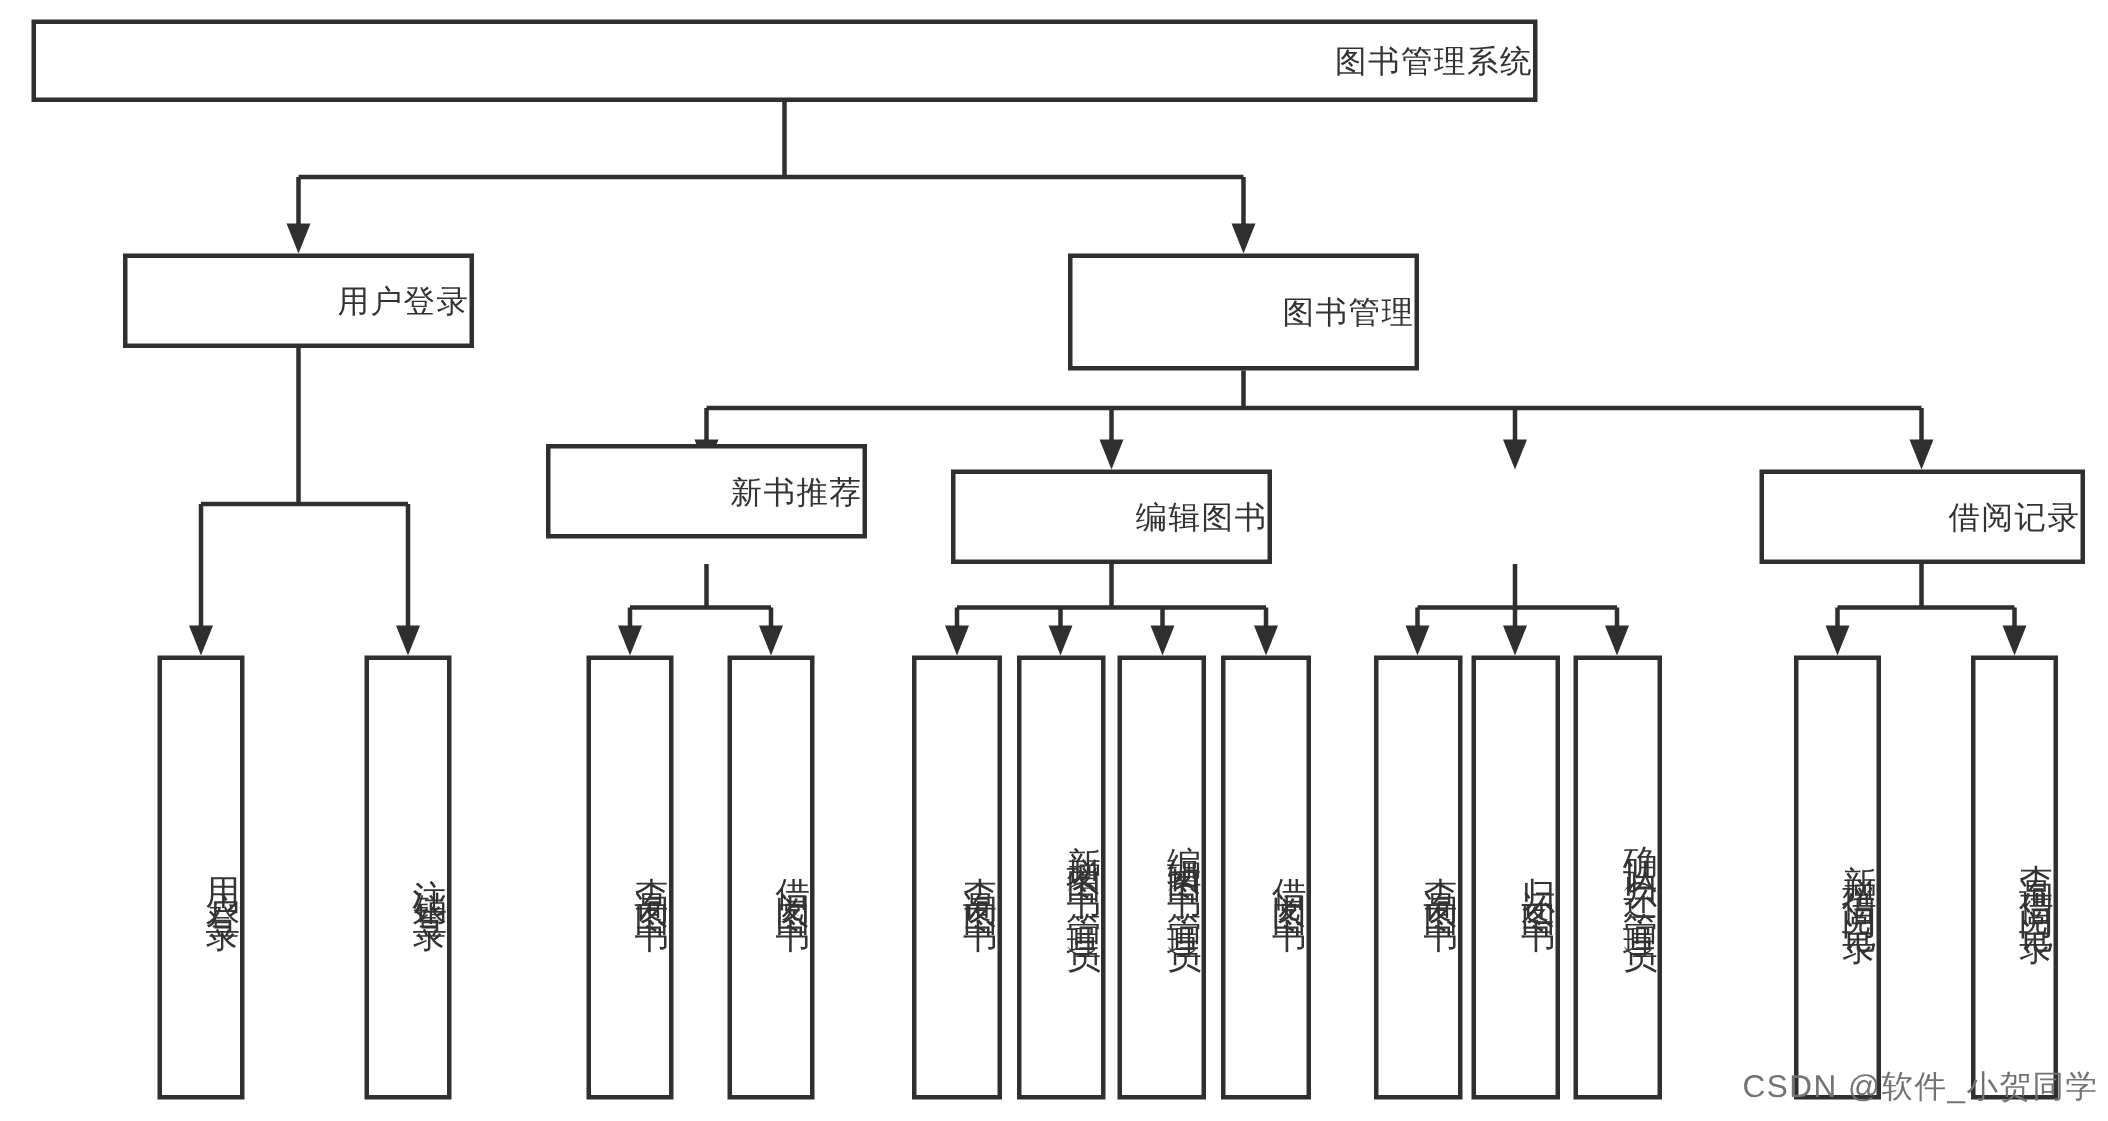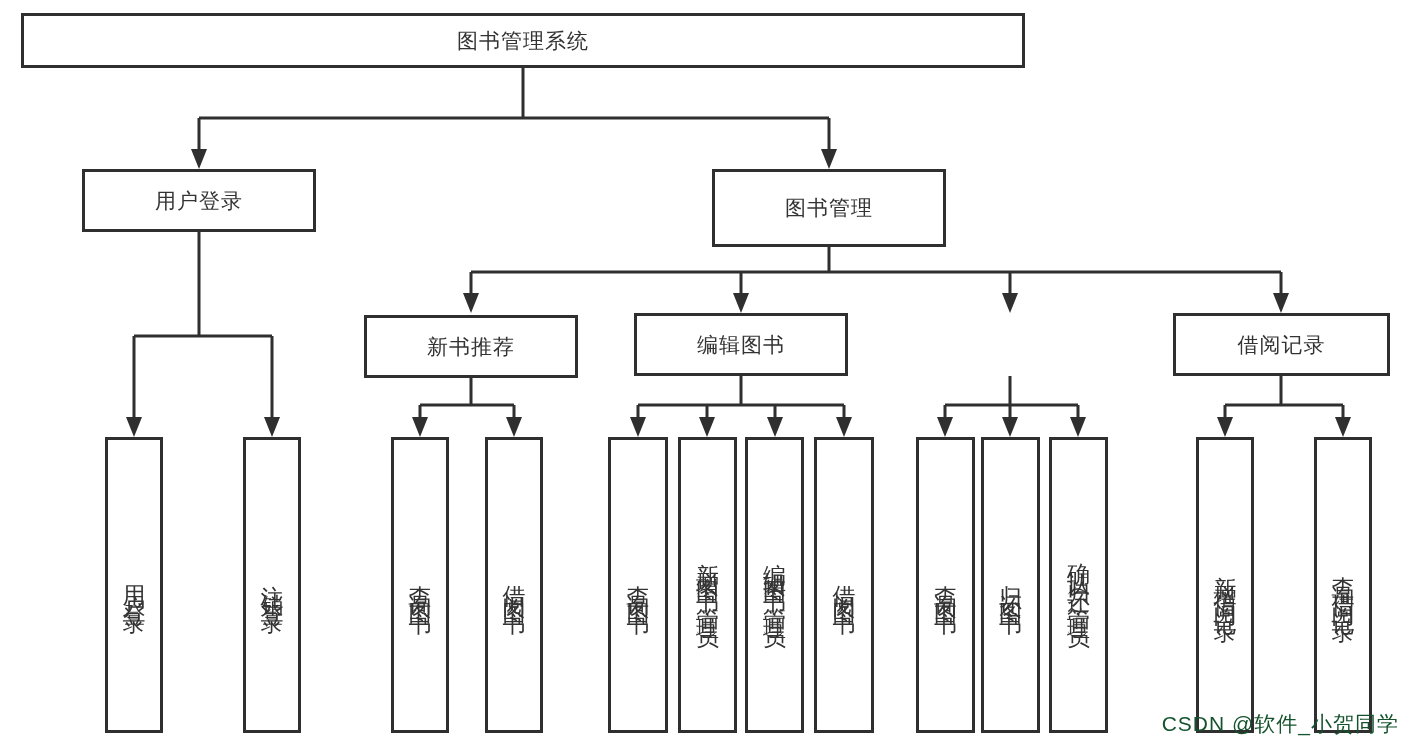--- a/index.html
+++ b/index.html
@@ -18,21 +18,21 @@
     width: 1405px; height: 747px;
     z-index: 1;
   }
   .box {
     position: absolute;
     box-sizing: border-box;
     border: 3px solid #2f2f2f;
     background: #ffffff;
     display: flex;
     align-items: center;
-    justify-content: center;
+    justify-content: flex-end;
     z-index: 2;
   }
   .hlabel {
     font-size: 21px;
     letter-spacing: 1px;
     color: #333333;
     white-space: nowrap;
   }
   .vlabel {
     writing-mode: vertical-rl;
@@ -41,21 +41,21 @@
     line-height: 1;
     letter-spacing: 9px;
     color: #333333;
     white-space: nowrap;
   }
   .watermark {
     position: absolute;
     right: 6px;
     top: 710px;
     font-size: 21px;
-    color: #14532d;
+    color: #737373;
     letter-spacing: 1px;
     z-index: 3;
     white-space: nowrap;
   }
 </style>
 </head>
 <body>
 
 <div class="canvas">
 
@@ -120,21 +120,21 @@
     <span class="hlabel">图书管理系统</span>
   </div>
 
   <div class="box" style="left:82px; top:169px; width:234px; height:63px;">
     <span class="hlabel">用户登录</span>
   </div>
   <div class="box" style="left:712px; top:169px; width:234px; height:78px;">
     <span class="hlabel">图书管理</span>
   </div>
 
-  <div class="box" style="left:364px; top:315px; width:214px; height:63px;">
+  <div class="box" style="left:364px; top:296px; width:214px; height:63px;">
     <span class="hlabel">新书推荐</span>
   </div>
   <div class="box" style="left:634px; top:313px; width:214px; height:63px;">
     <span class="hlabel">编辑图书</span>
   </div>
   <div class="box" style="left:1173px; top:313px; width:217px; height:63px;">
     <span class="hlabel">借阅记录</span>
   </div>
 
   <div class="box" style="left:105px; top:437px; width:58px; height:296px;">

